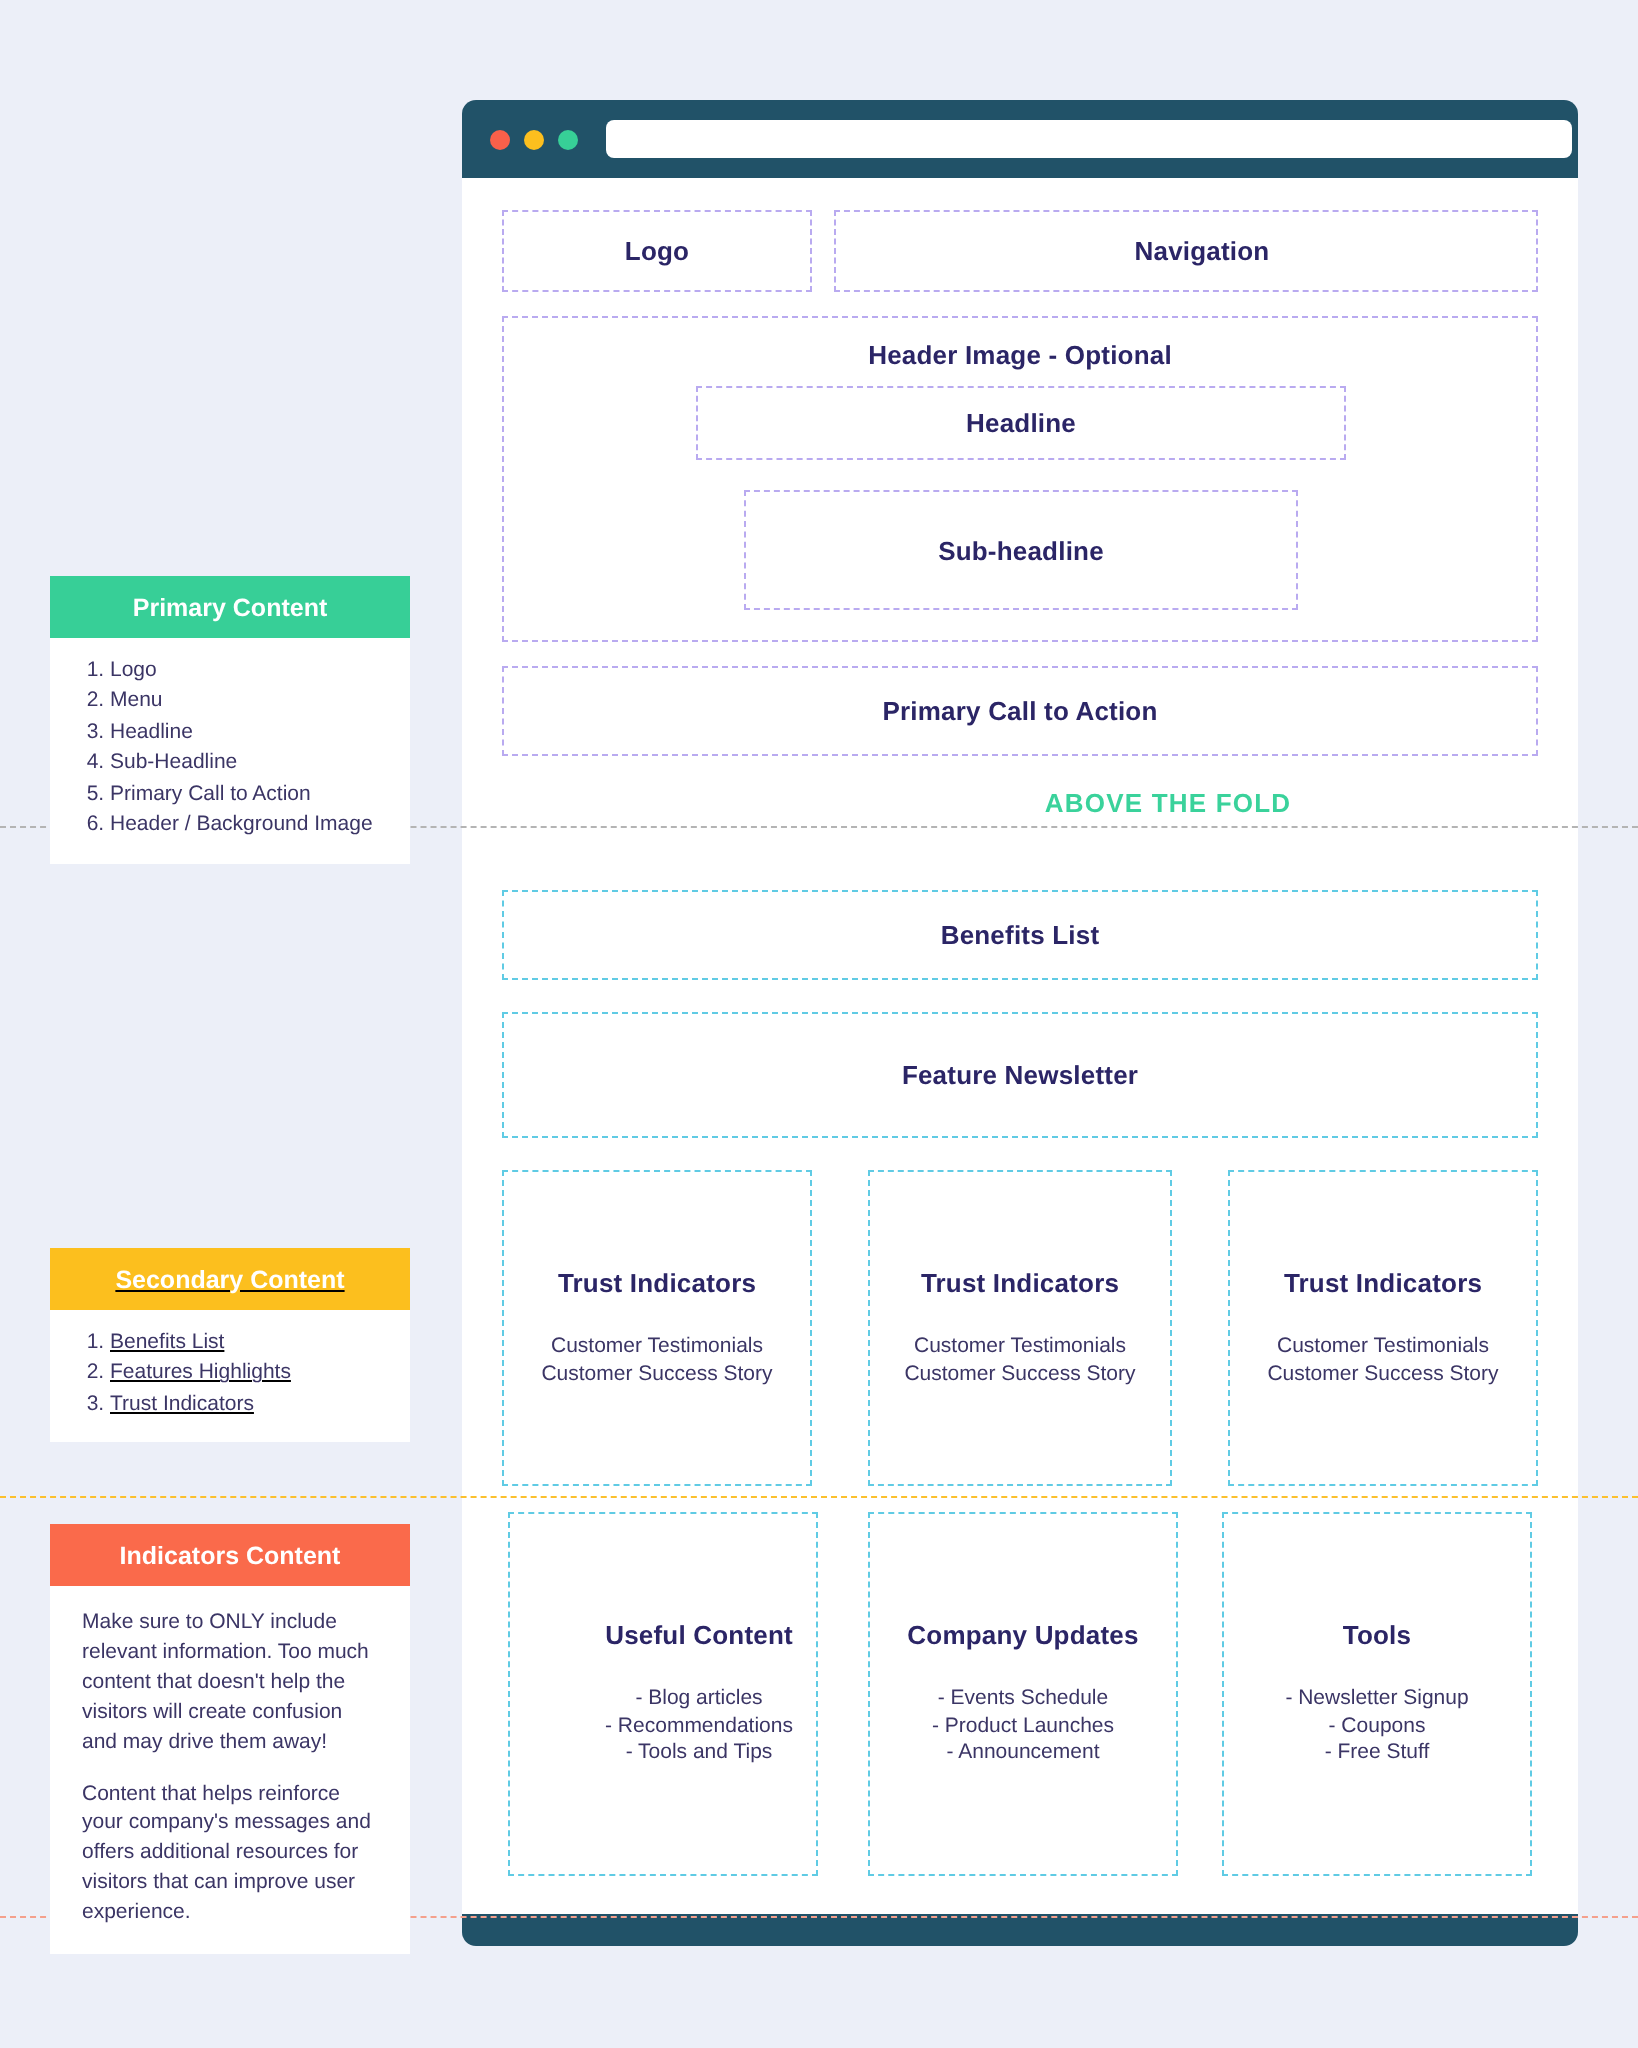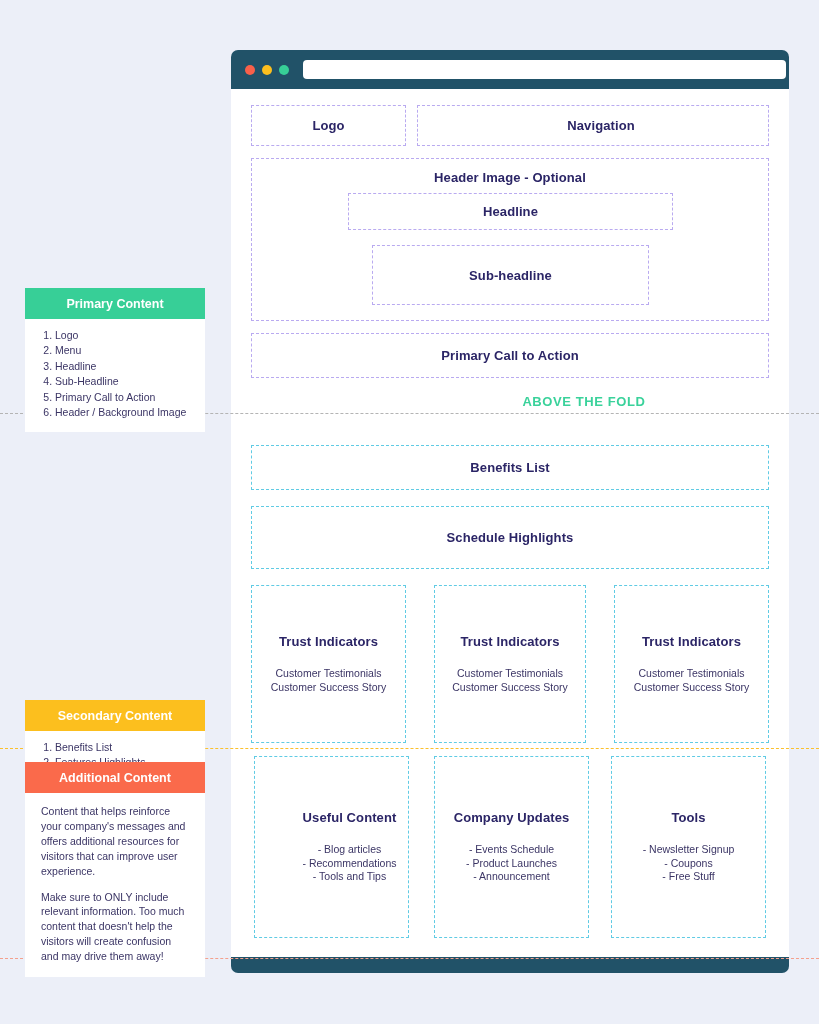--- a/index.html
+++ b/index.html
@@ -171,21 +171,21 @@
 
   <div class="fold-label" style="left:231px; top:394px;">ABOVE THE FOLD</div>
 
   <div class="divider" style="top:413px;"></div>
 
   <div class="dbox cyan" style="left:251px; top:445px; width:518px; height:45px;">
     <span class="dbox-title">Benefits List</span>
   </div>
 
   <div class="dbox cyan" style="left:251px; top:506px; width:518px; height:63px;">
-    <span class="dbox-title">Schedule Highlights</span>
+    <span class="dbox-title">Feature Newsletter</span>
   </div>
 
   <div class="dbox cyan" style="left:251px; top:585px; width:155px; height:158px;">
     <span class="dbox-title">Trust Indicators</span>
     <span class="dbox-sub">Customer Testimonials</span>
     <span class="dbox-sub" style="margin-top:0;">Customer Success Story</span>
   </div>
 
   <div class="dbox cyan" style="left:434px; top:585px; width:152px; height:158px;">
     <span class="dbox-title">Trust Indicators</span>
@@ -231,32 +231,32 @@
         <li>Logo</li>
         <li>Menu</li>
         <li>Headline</li>
         <li>Sub-Headline</li>
         <li>Primary Call to Action</li>
         <li>Header / Background Image</li>
       </ol>
     </div>
   </div>
 
-  <div class="card" style="top:700px;">
+  <div class="card" style="top:624px;text-decoration:underline;">
     <div class="card-head" style="background:#fcbf1e;">Secondary Content</div>
     <div class="card-body">
       <ol>
         <li>Benefits List</li>
         <li>Features Highlights</li>
         <li>Trust Indicators</li>
       </ol>
     </div>
   </div>
 
   <div class="card" style="top:762px;">
-    <div class="card-head" style="background:#fa6a4b;">Additional Content</div>
+    <div class="card-head" style="background:#fa6a4b;">Indicators Content</div>
     <div class="card-body" style="padding:11px 14px 13px 16px;">
+      <p>Make sure to ONLY include relevant information. Too much content that doesn't help the visitors will create confusion and may drive them away!</p>
       <p>Content that helps reinforce your company's messages and offers additional resources for visitors that can improve user experience.</p>
-      <p>Make sure to ONLY include relevant information. Too much content that doesn't help the visitors will create confusion and may drive them away!</p>
     </div>
   </div>
 
 </div>
 
 </body></html>

